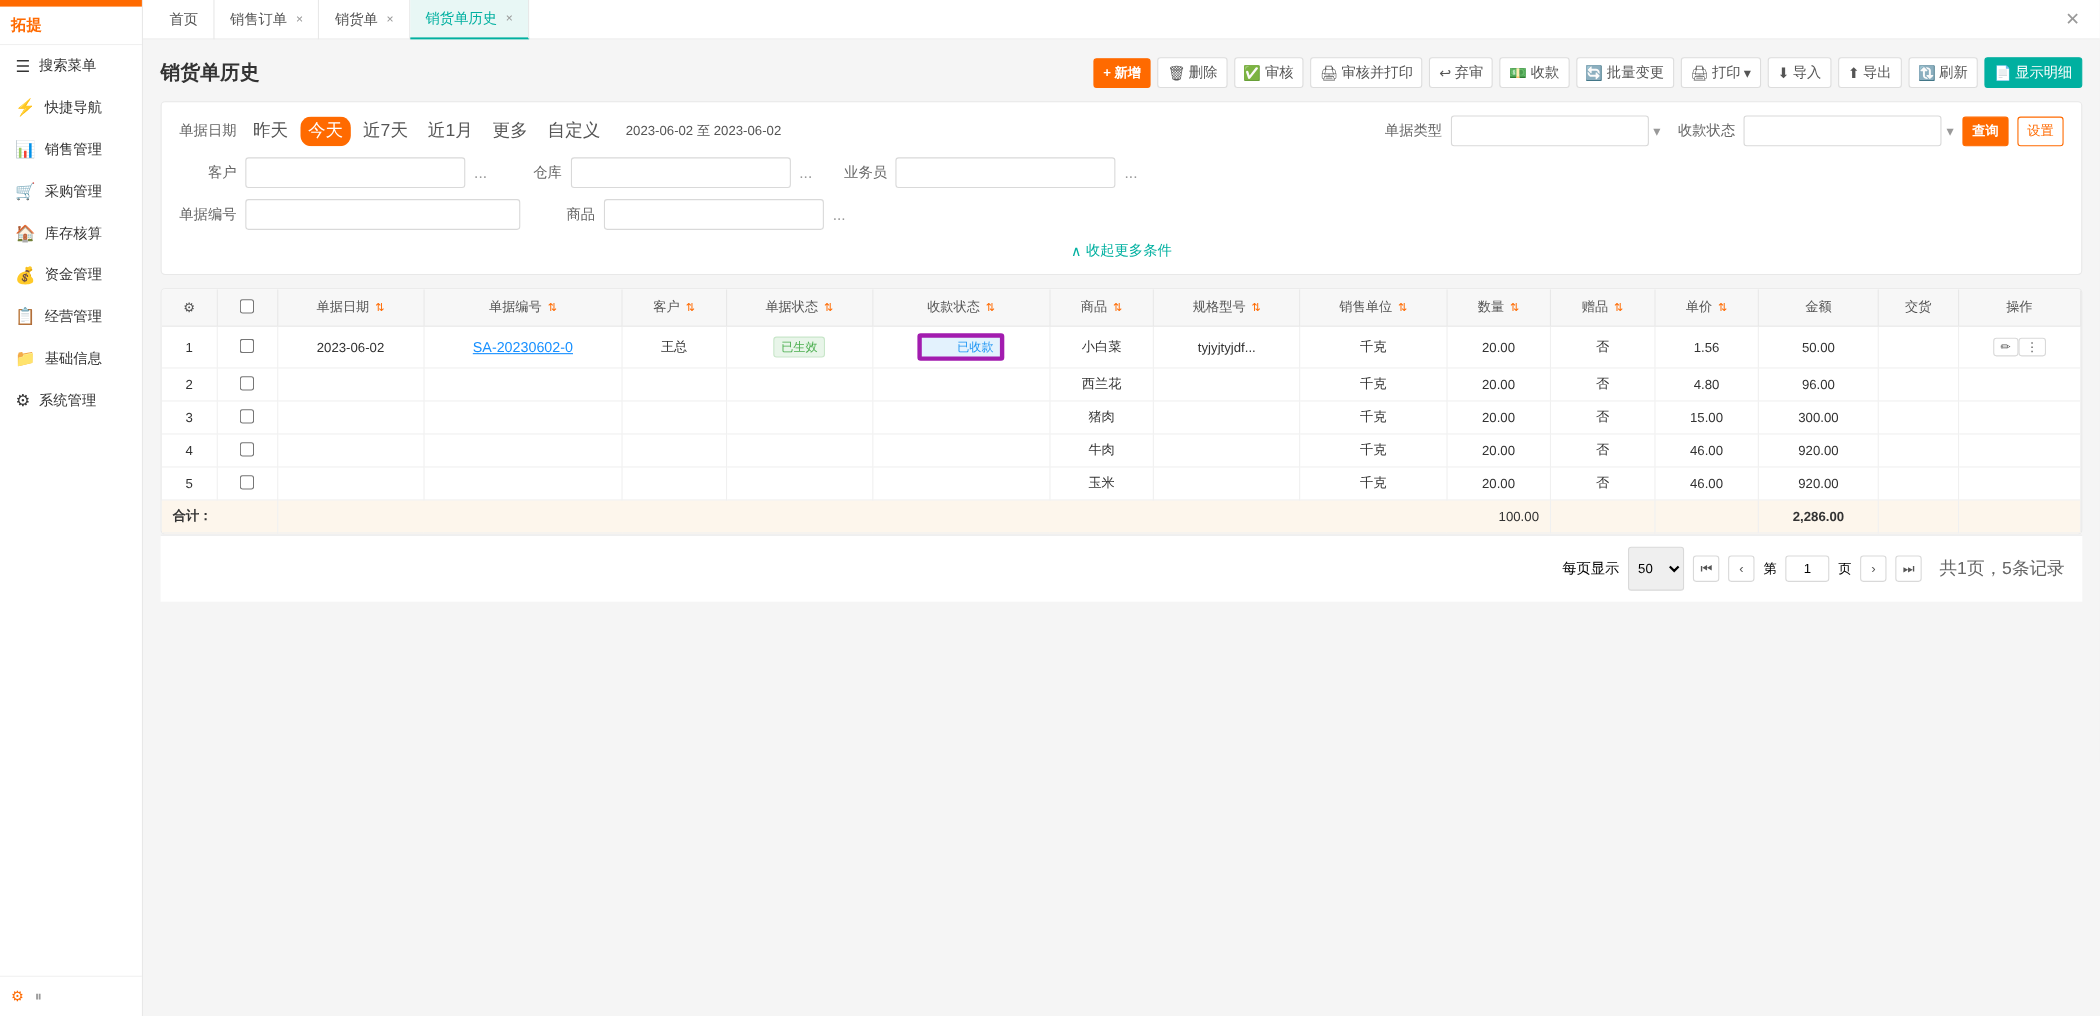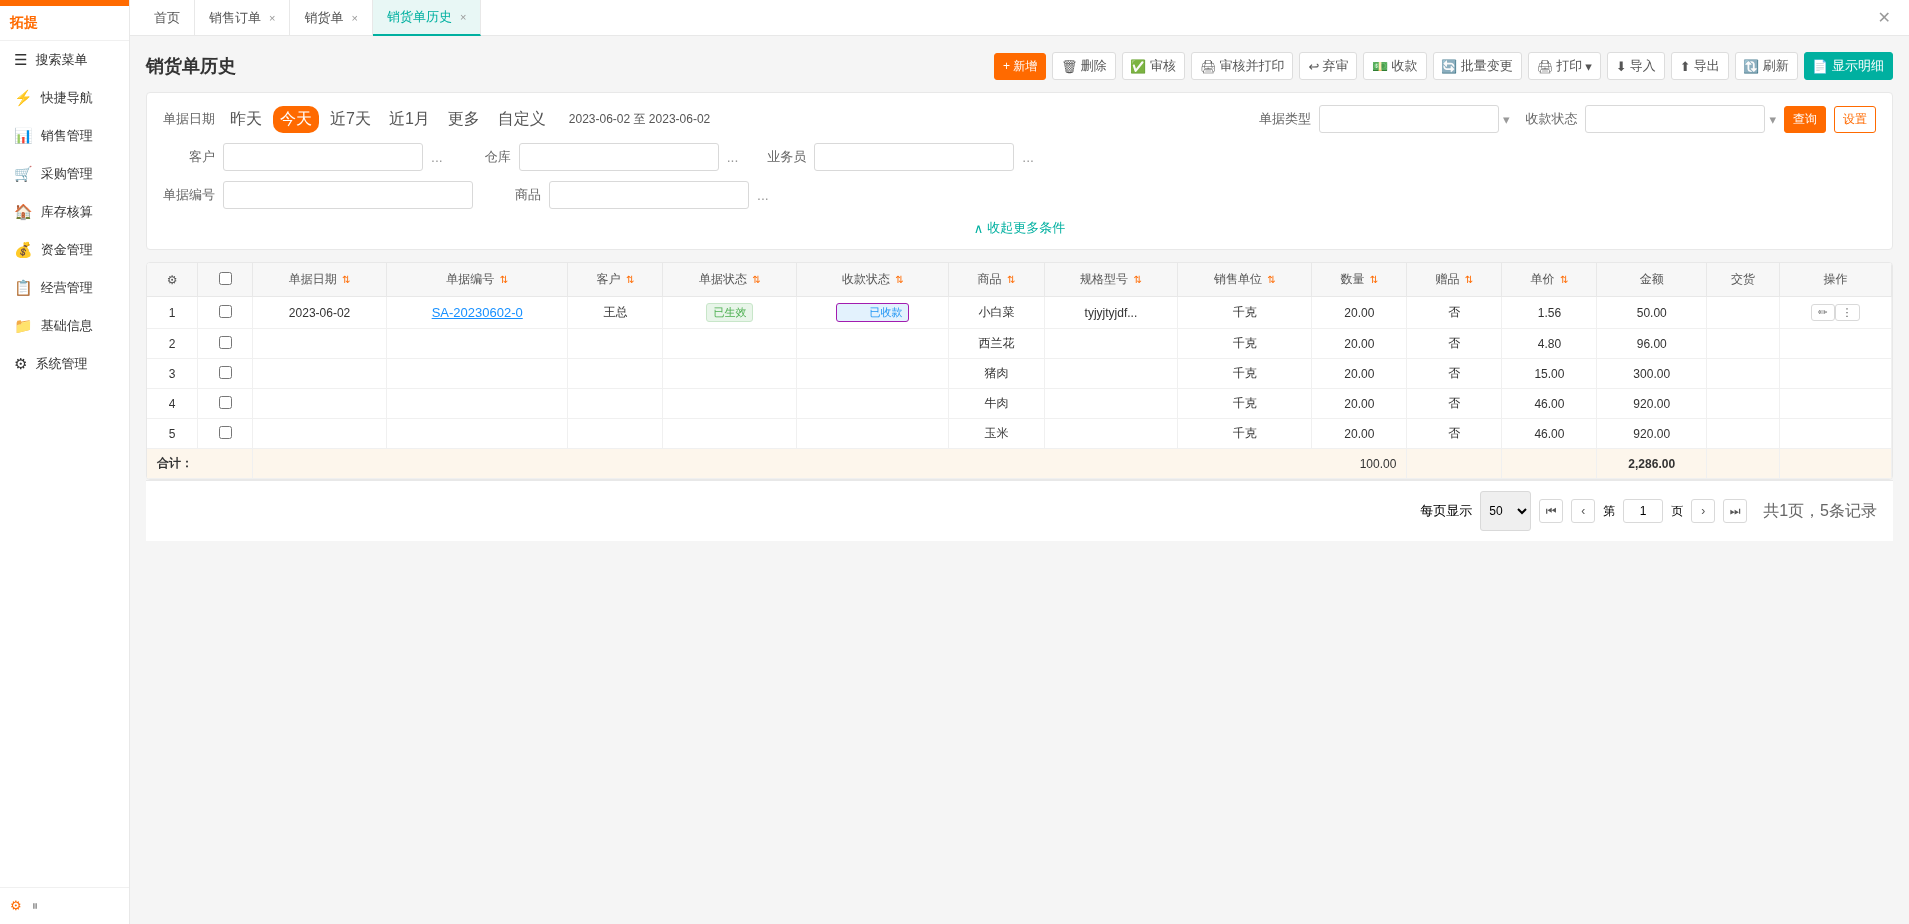--- a/index.html
+++ b/index.html
@@ -23,21 +23,21 @@
     .tab-close { margin-left: auto; font-size: 16px; color: #999; cursor: pointer; padding: 0 8px; }
 
     
     .content { flex: 1; overflow: auto; padding: 16px; background: #f5f5f5; }
 
     
     .page-header { display: flex; align-items: center; justify-content: space-between; margin-bottom: 12px; }
     .page-title { font-size: 18px; font-weight: bold; color: #333; }
     .toolbar { display: flex; align-items: center; gap: 6px; flex-wrap: wrap; }
     .toolbar-btn { display: flex; align-items: center; gap: 3px; padding: 4px 8px; border: 1px solid #ddd; border-radius: 3px; background: #fff; cursor: pointer; color: #555; font-size: 12px; }
-    .toolbar-btn.primary { background: #ff6a00; color: #fff; border-color: #ff6a00; }
+    .toolbar-btn.primary { background: #ff6a00; color: #fff; border-color: #ff6a00; font-weight: bold; }
     .toolbar-btn.teal { background: #00b0a0; color: #fff; border-color: #00b0a0; }
 
     
     .filter-panel { background: #fff; border-radius: 4px; padding: 12px 16px; margin-bottom: 12px; border: 1px solid #e8e8e8; }
     .filter-row { display: flex; align-items: center; gap: 16px; margin-bottom: 10px; }
     .filter-item { display: flex; align-items: center; gap: 8px; }
     .filter-label { color: #666; white-space: nowrap; min-width: 52px; text-align: right; }
     .filter-input { border: 1px solid #d9d9d9; border-radius: 3px; padding: 3px 8px; height: 28px; min-width: 160px; color: #333; }
     .filter-input-wide { min-width: 220px; }
     .date-btns { display: flex; gap: 4px; }
@@ -51,21 +51,21 @@
 
     
     .table-wrapper { background: #fff; border-radius: 4px; border: 1px solid #e8e8e8; overflow: auto; }
     table { width: 100%; border-collapse: collapse; }
     thead tr { background: #f7f7f7; }
     th { padding: 8px 10px; border-bottom: 1px solid #e8e8e8; border-right: 1px solid #e8e8e8; color: #555; font-weight: normal; white-space: nowrap; font-size: 12px; text-align: center; }
     td { padding: 6px 10px; border-bottom: 1px solid #f0f0f0; border-right: 1px solid #f0f0f0; color: #333; font-size: 12px; text-align: center; }
     .sort-icon { color: #ff6a00; font-size: 10px; margin-left: 2px; }
     .badge { display: inline-block; padding: 1px 6px; border-radius: 3px; font-size: 11px; }
     .badge-green { background: #e8f5e9; color: #4caf50; border: 1px solid #c8e6c9; }
-    .badge-blue { background: #e3f2fd; color: #2196f3; border: 1px solid #a21caf; padding-left: 32px; }
+    .badge-blue { background: #e3f2fd; color: #2196f3; border: 4px solid #a21caf; padding-left: 32px; }
     .link-text { color: #1890ff; cursor: pointer; text-decoration: underline; }
     .action-btn { padding: 1px 6px; border: 1px solid #d9d9d9; border-radius: 3px; background: #fff; cursor: pointer; font-size: 11px; color: #555; }
 
     
     .pagination { display: flex; align-items: center; justify-content: flex-end; padding: 10px 16px; background: #fff; border-top: 1px solid #e8e8e8; gap: 8px; }
     .page-btn { width: 24px; height: 24px; border: 1px solid #d9d9d9; border-radius: 3px; background: #fff; cursor: pointer; display: flex; align-items: center; justify-content: center; color: #555; font-size: 12px; }
     .page-input { width: 40px; height: 24px; border: 1px solid #d9d9d9; border-radius: 3px; text-align: center; font-size: 12px; }
     .page-size-select { height: 40px; border: 1px solid #d9d9d9; border-radius: 3px; font-size: 12px; padding: 0 4px; }
 
     

